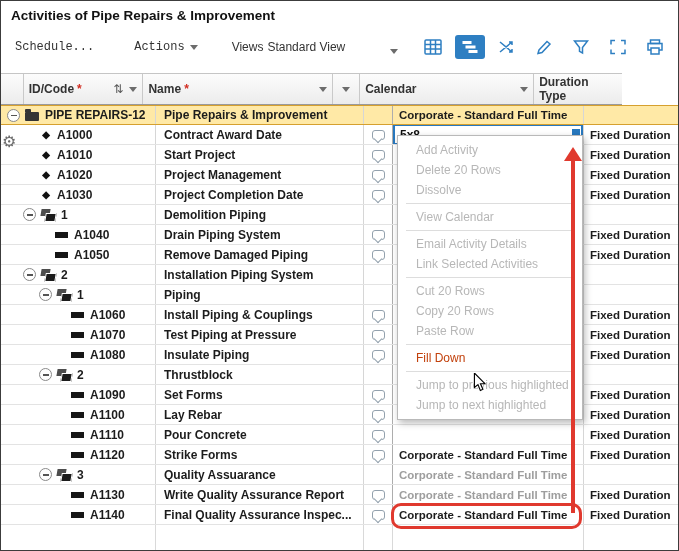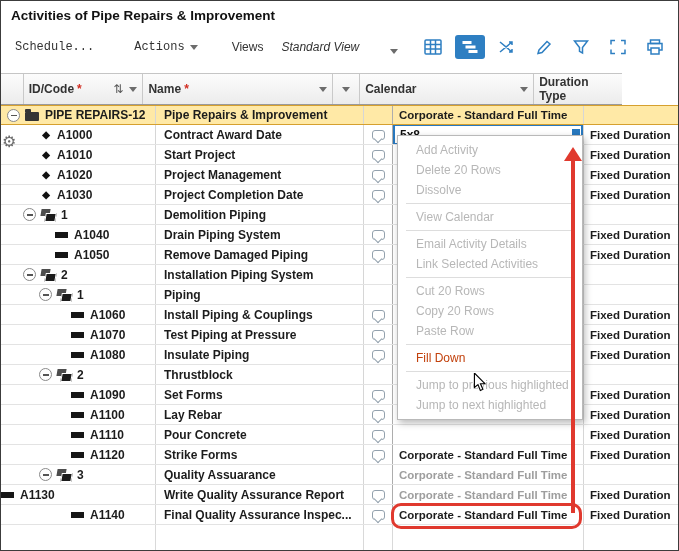--- a/index.html
+++ b/index.html
@@ -8,21 +8,21 @@
 
   
   .titlebar { position:absolute; left:0; top:0; width:100%; height:30px; background:#fff; }
   .title-text { position:absolute; left:10px; top:7px; font-size:13.5px; font-weight:bold; color:#111; }
 
   
   .toolbar { position:absolute; left:0; top:30px; width:100%; height:32px; display:flex; align-items:center; padding:0 8px; background:#fff; }
   .tb-btn { background:none; border:none; font-family:Liberation Mono, monospace; font-size:12px; color:#333; padding:4px 6px; display:flex; align-items:center; gap:5px; cursor:default; }
   .tb-btn.actions { margin-left:28px; }
   .tb-label { margin-left:28px; font-size:12px; color:#333; }
-  .view-select { margin-left:14px; width:192px; display:flex; justify-content:space-between; align-items:flex-end; font-size:12px; color:#333; padding:4px 4px;font-style:italic; }
+  .view-select { width:192px; display:flex; justify-content:space-between; align-items:flex-end; font-size:12px; color:#333; padding:4px 4px; }
   .caret-down { width:0; height:0; border-left:4px solid transparent; border-right:4px solid transparent; border-top:5px solid #6c6c6c; }
   .tb-icons { display:flex; align-items:center; gap:7px; margin-left:16px; }
   .icon-btn { width:30px; height:24px; display:flex; align-items:center; justify-content:center; background:none; border:none; border-radius:3px; }
   .icon-btn.active { background:#2E7FC2; }
   .icon-btn svg { stroke:#2E7FC2; fill:none; stroke-width:1.5; }
   .icon-btn.active svg { stroke:#fff; }
 
   
   .grid-header { position:absolute; left:0; top:72px; width:621px; height:32px; display:flex; background:linear-gradient(#fcfcfc,#ececec); border-top:1px solid #c5c5c5; border-bottom:1px solid #9a9a9a; }
   .hcell { display:flex; align-items:center; padding:0 5px; font-size:12px; font-weight:bold; color:#333; border-right:1px solid #c9c9c9; }
@@ -404,21 +404,21 @@
           <span>3</span>
         </div>
         <div class="cell namecell">Quality Assuarance</div>
         <div class="cell bubblecell"></div>
         <div class="cell calcell">
           <span class="dim">Corporate - Standard Full Time</span>
         </div>
         <div class="cell durcell"></div>
       </div>
       <div class="grid-row">
-        <div class="cell idcell" style="">
+        <div class="cell idcell" style="padding-left: 70px;">
           <span class="icon-activity"></span>
           <span>A1130</span>
         </div>
         <div class="cell namecell">Write Quality Assurance Report</div>
         <div class="cell bubblecell">
           <span class="bubble"></span>
         </div>
         <div class="cell calcell">
           <span class="dim">Corporate - Standard Full Time</span>
         </div>

